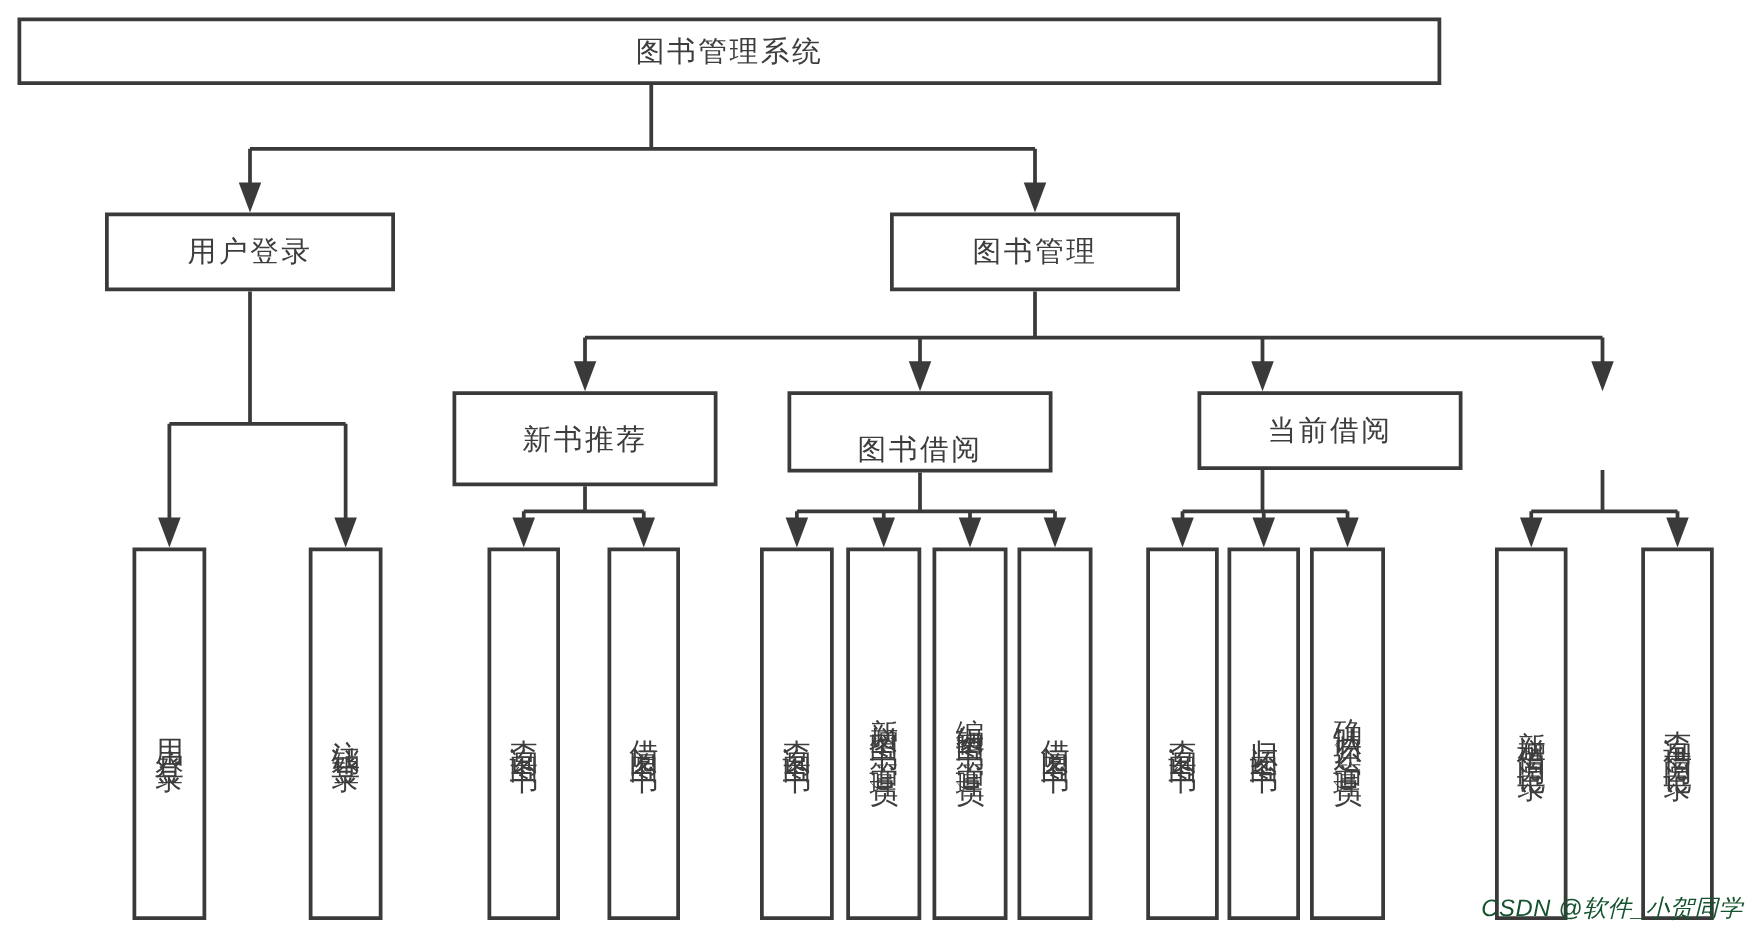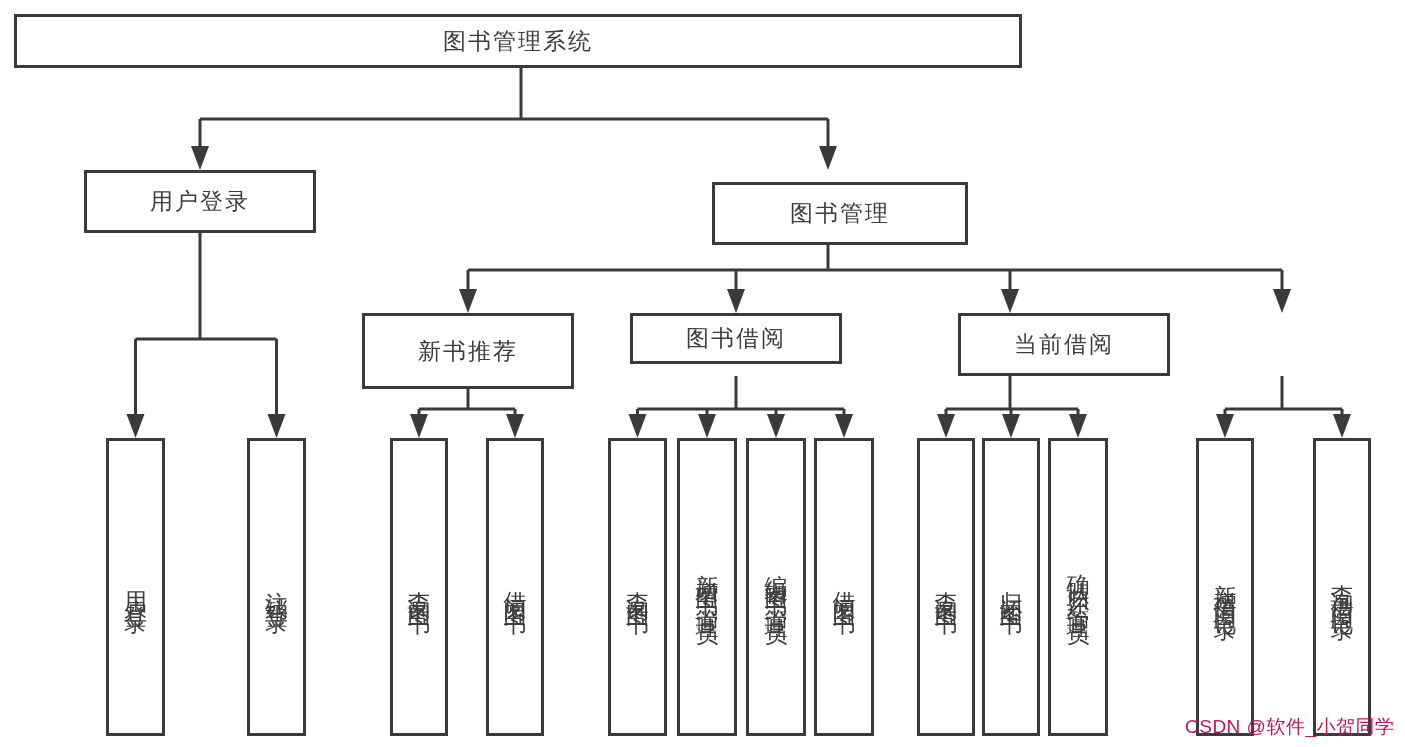--- a/index.html
+++ b/index.html
@@ -34,25 +34,25 @@
     font-size:23px;
   }
   .leaf .vtext {
     writing-mode:vertical-rl;
     text-orientation:mixed;
     letter-spacing:7px;
     line-height:1;
   }
 
   
-  #node-root            { left:14px;   top:14px;  width:1008px; height:54px; }
+  #node-root            { left:14px;   top:14px;  width:1139px; height:54px; }
   #node-user-login      { left:84px;   top:170px; width:232px;  height:63px; }
-  #node-book-mgmt       { left:712px;  top:170px; width:256px;  height:63px;margin-top:12px; }
+  #node-book-mgmt       { left:712px;  top:170px; width:232px;  height:63px; }
   #node-new-books       { left:362px;  top:313px; width:212px;  height:76px; }
-  #node-book-borrow     { left:630px;  top:313px; width:212px;  height:51px; }
+  #node-book-borrow     { left:630px;  top:313px; width:212px;  height:65px;align-items:flex-end; }
   #node-current-borrow  { left:958px;  top:313px; width:212px;  height:63px; }
   #node-borrow-records  { left:1176px; top:313px; width:212px;  height:63px; }
 
   
   #leaf-user-login  { left:106px;  top:438px; width:59px; height:298px; }
   #leaf-logout      { left:247px;  top:438px; width:59px; height:298px; }
   #leaf-nb-query    { left:390px;  top:438px; width:58px; height:298px; }
   #leaf-nb-borrow   { left:486px;  top:438px; width:58px; height:298px; }
   #leaf-bb-query    { left:608px;  top:438px; width:59px; height:298px; }
   #leaf-bb-add      { left:677px;  top:438px; width:60px; height:298px; }
@@ -61,24 +61,25 @@
   #leaf-cb-query    { left:917px;  top:438px; width:58px; height:298px; }
   #leaf-cb-return   { left:982px;  top:438px; width:58px; height:298px; }
   #leaf-cb-confirm  { left:1048px; top:438px; width:60px; height:298px; }
   #leaf-br-add      { left:1196px; top:438px; width:58px; height:298px; }
   #leaf-br-query    { left:1313px; top:438px; width:58px; height:298px; }
 
   .watermark {
     position:absolute;
     left:1185px; top:714px;
     font-size:19px;
-    color:#be185d;
+    color:#14532d;
     letter-spacing:0.5px;
     white-space:nowrap;
     z-index:10;
+    font-style:italic;
   }
 </style>
 </head>
 <body>
 
 <div class="canvas">
 
   <svg class="wires" viewBox="0 0 1405 747">
     <g>
       <path d="M521 68 V119"></path>

